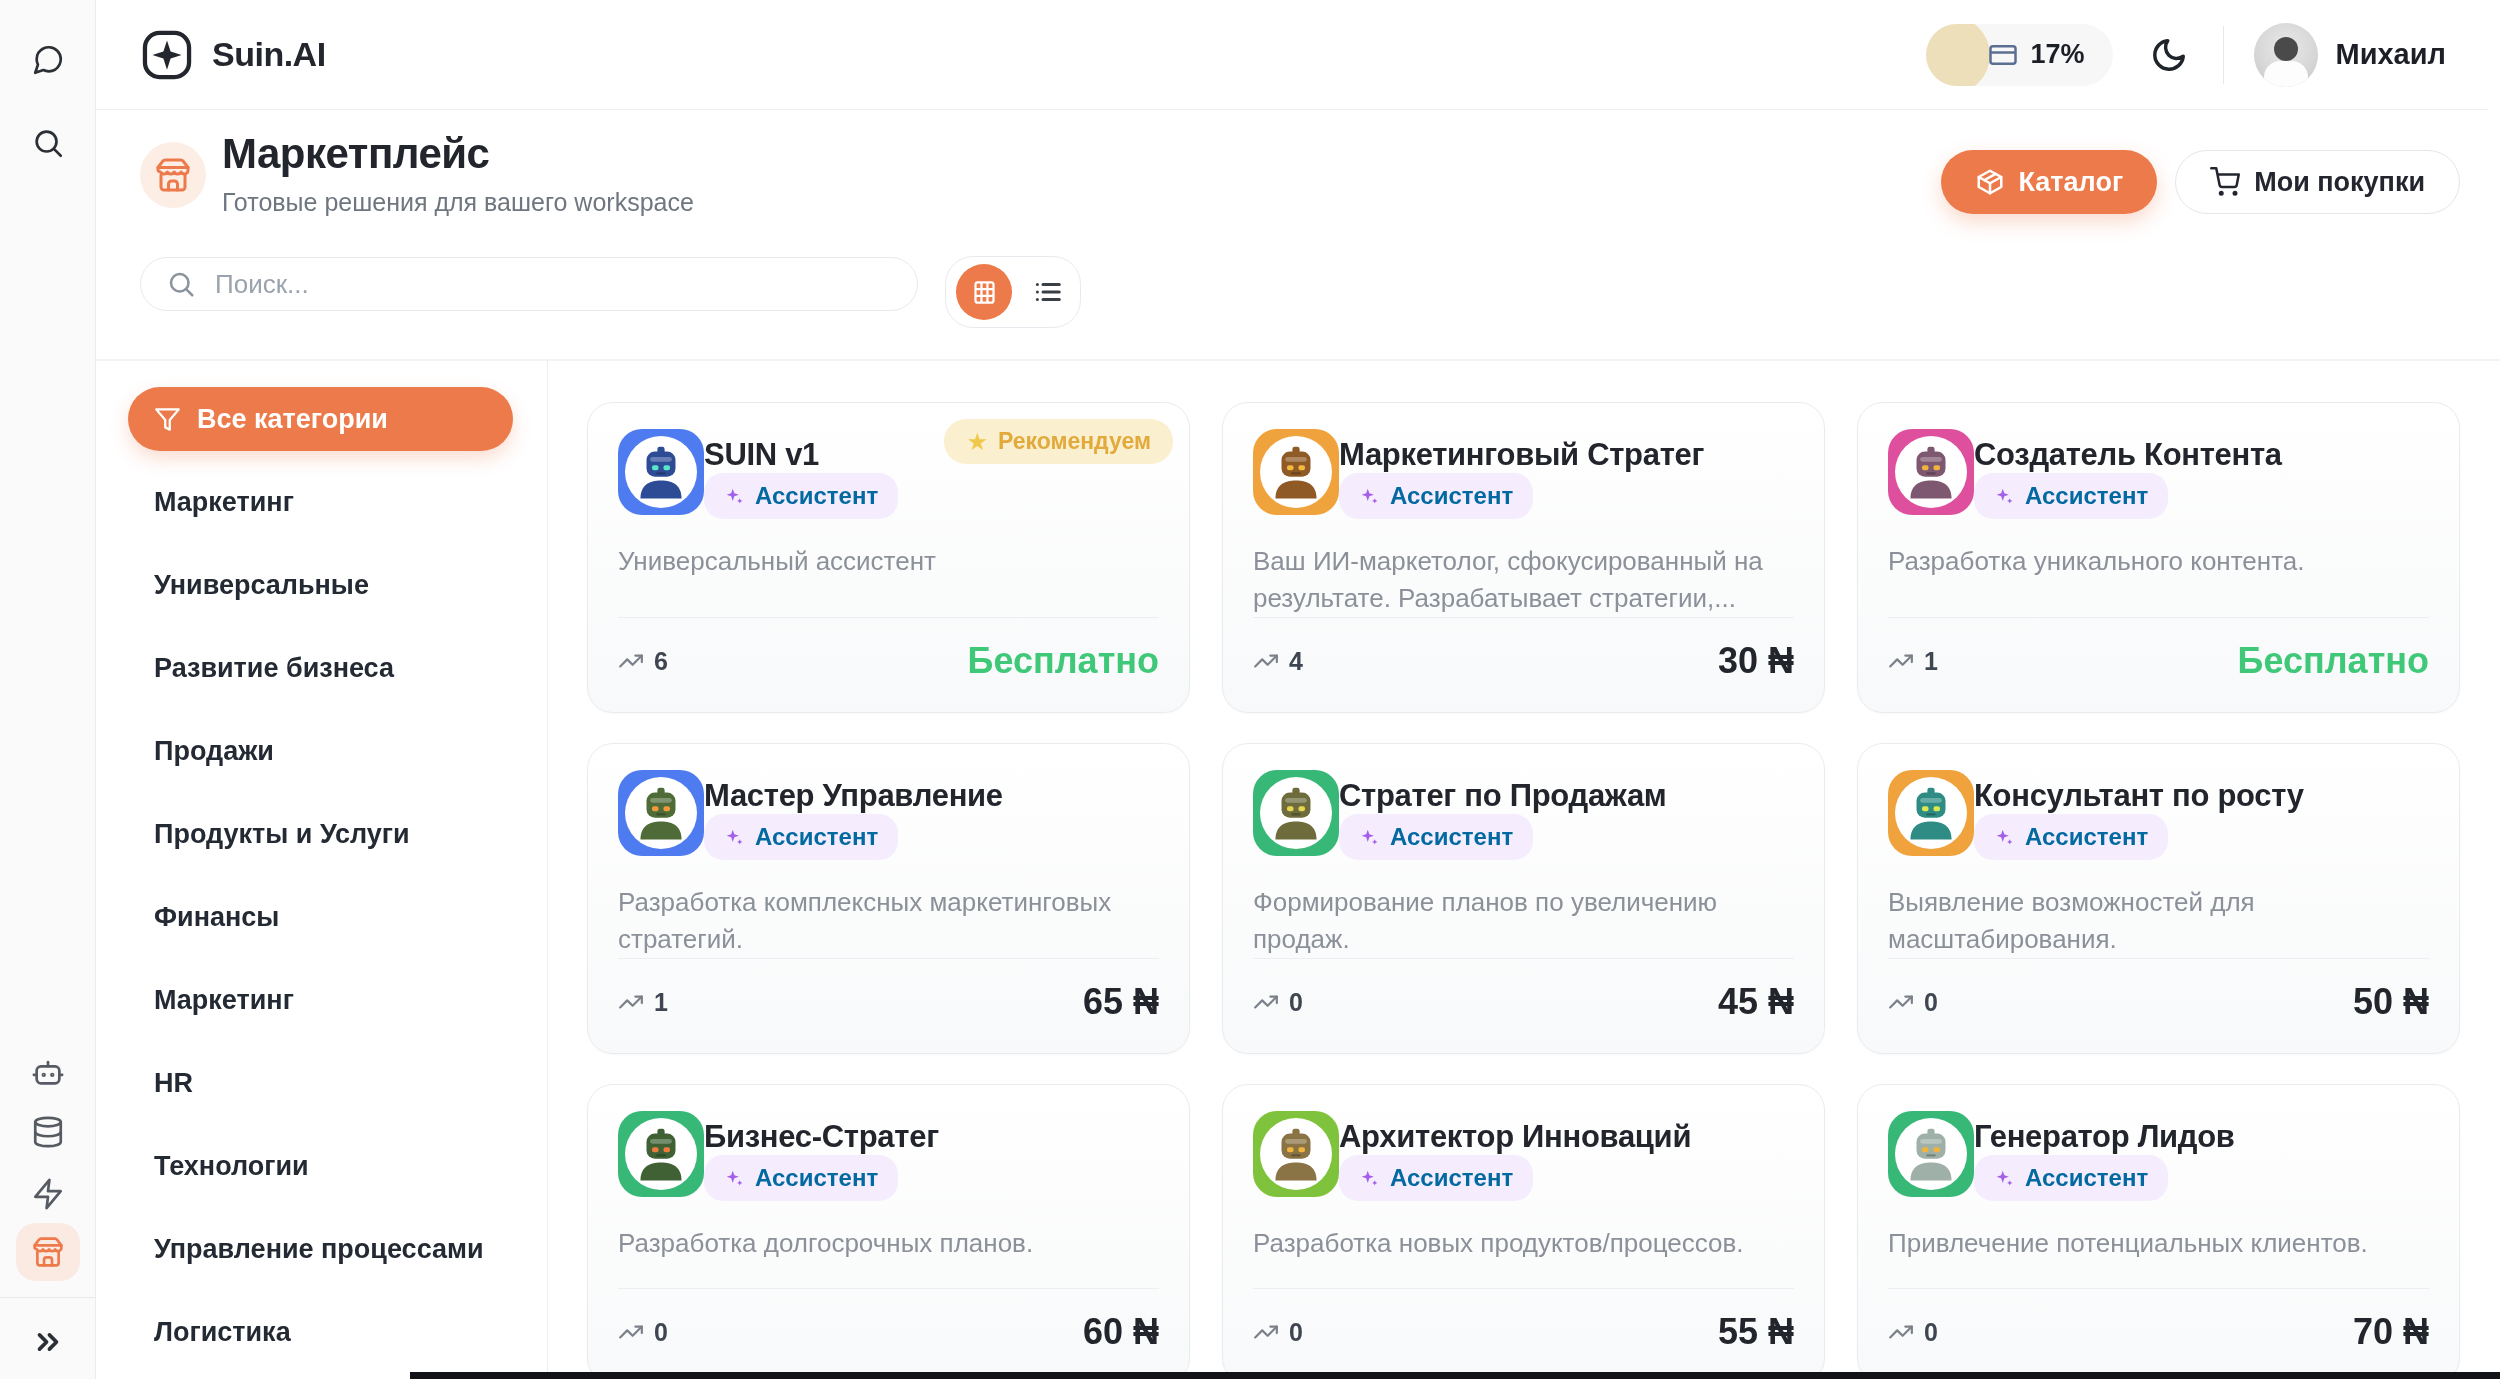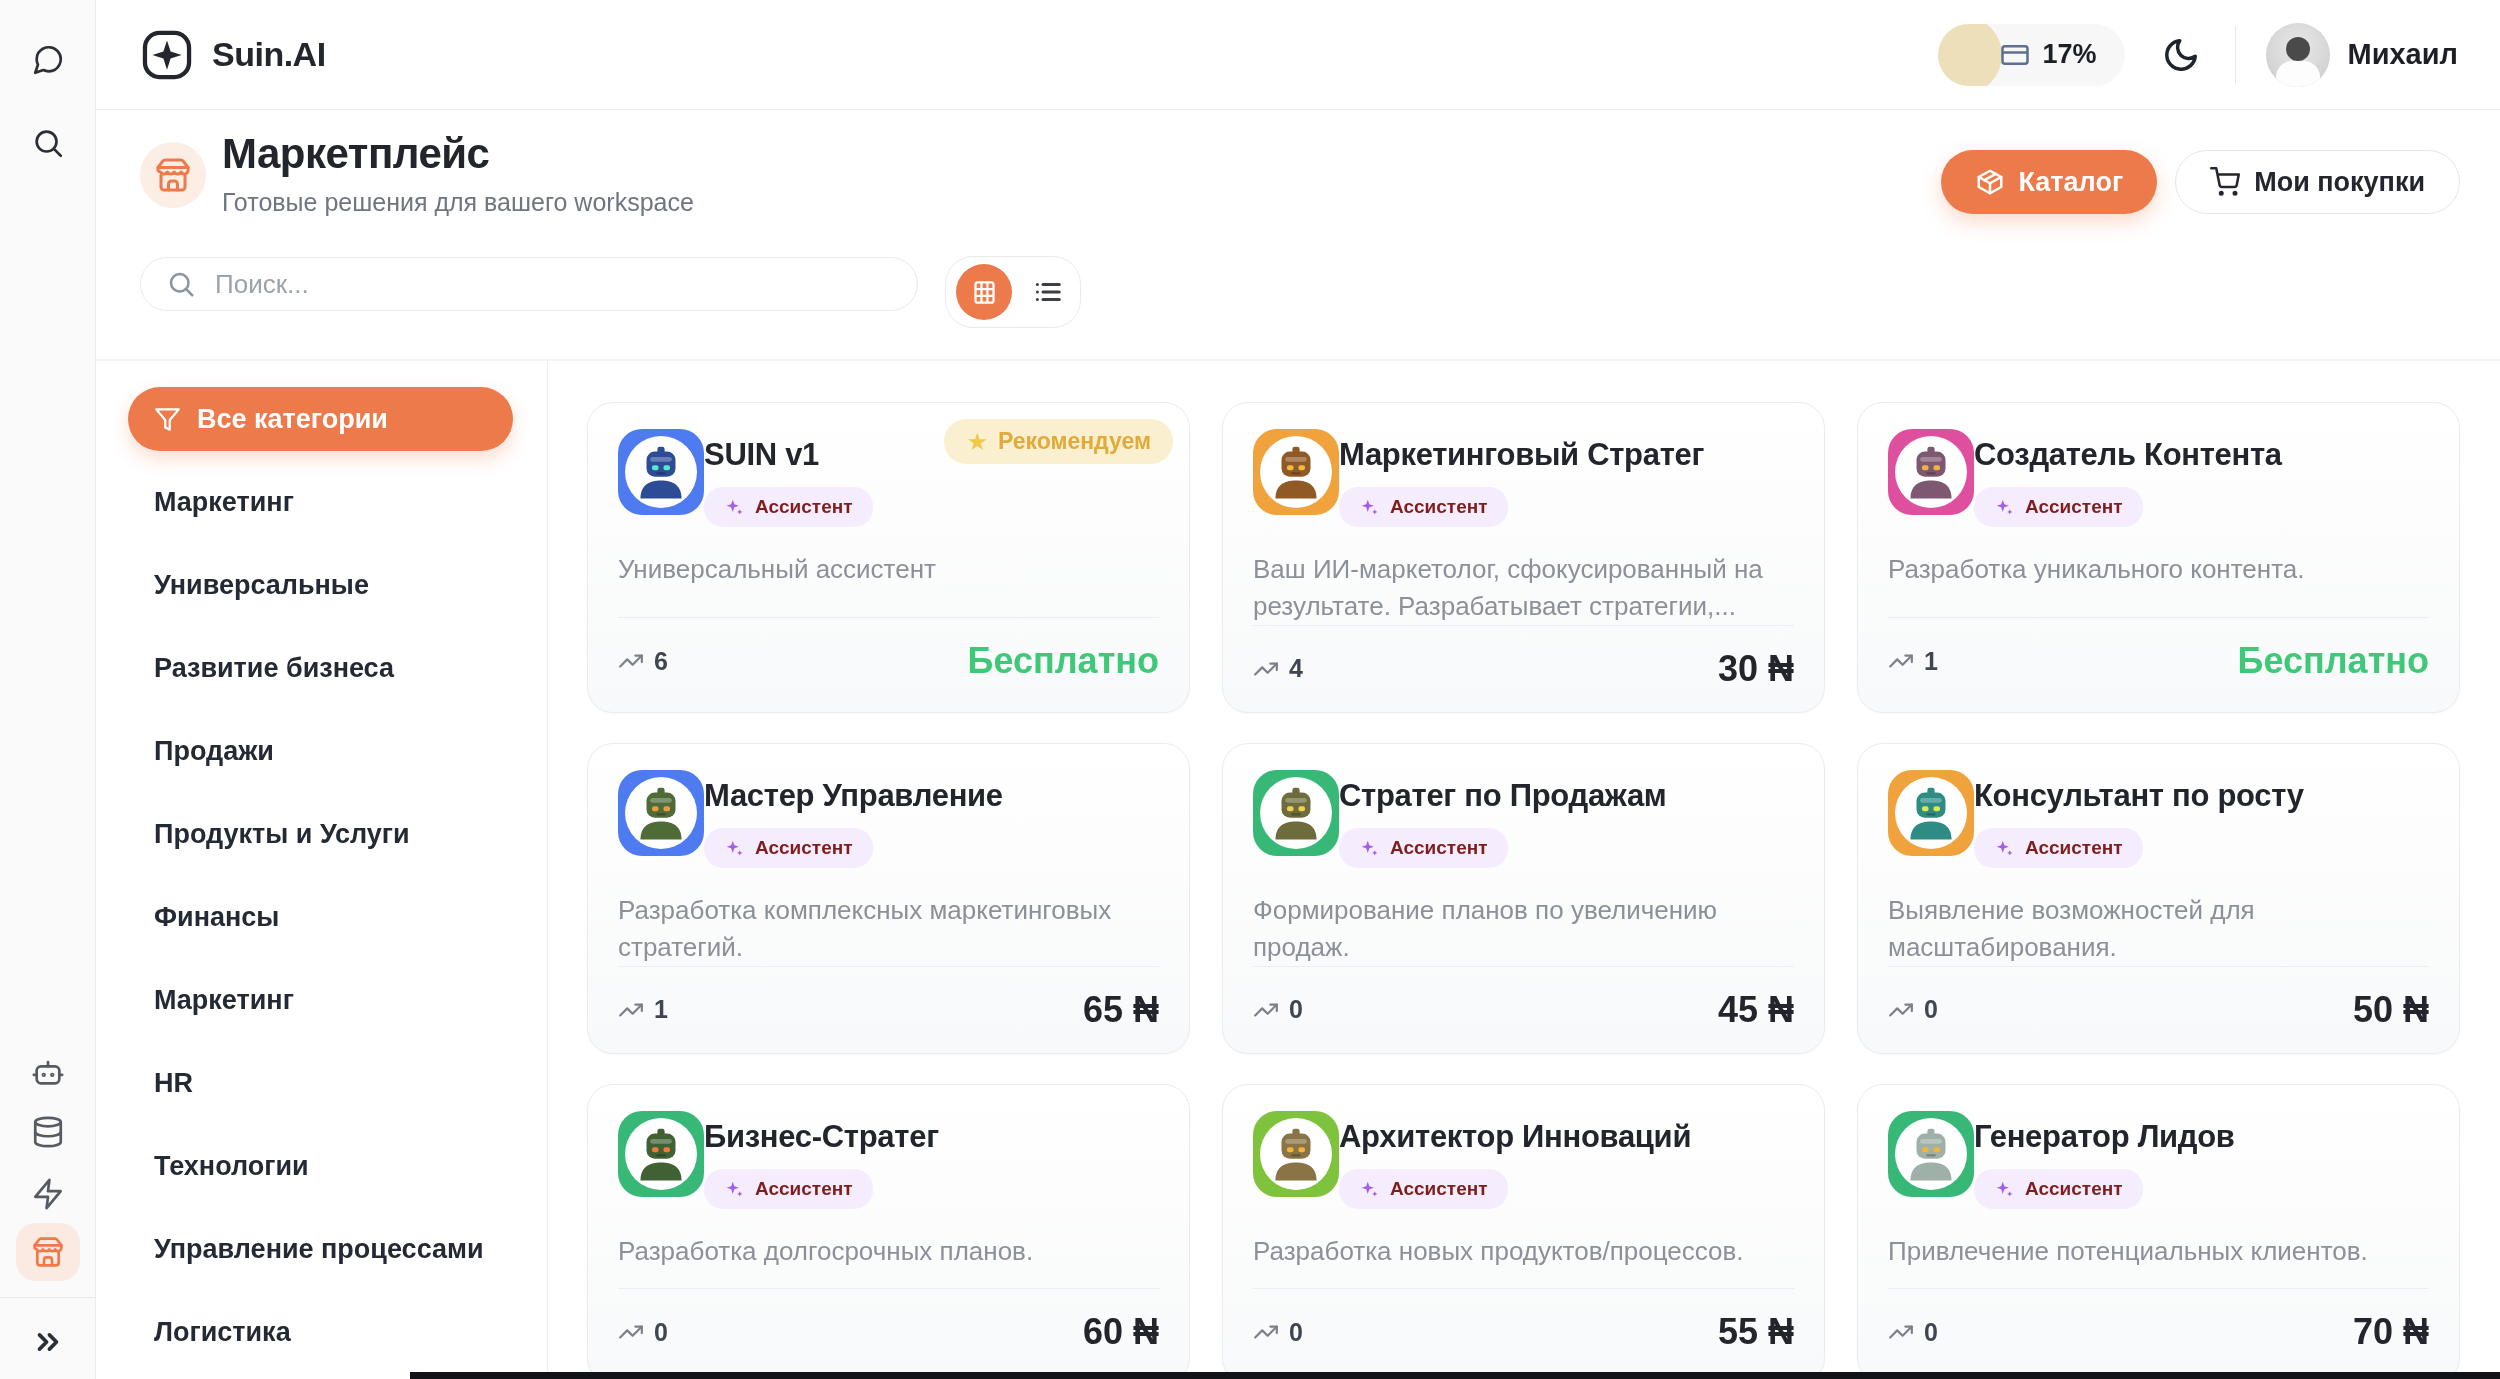--- a/index.html
+++ b/index.html
@@ -10,21 +10,21 @@
   
   .rail { position:absolute; left:0; top:0; width:96px; height:1379px; background:#fafafa; border-right:1px solid #ececec; z-index:5; }
   .rail-btn { position:absolute; left:50%; transform:translateX(-50%); width:56px; height:48px; display:flex; align-items:center; justify-content:center; color:#2b2f36; cursor:pointer; }
   .rail-btn svg { width:34px; height:34px; stroke:#2b2f36; fill:none; stroke-width:1.9; stroke-linecap:round; stroke-linejoin:round; }
   .rail-btn.muted svg { stroke:#565b63; }
   .rail-store { position:absolute; left:50%; transform:translateX(-50%); top:1223px; width:64px; height:58px; border-radius:20px; background:#faeae2; display:flex; align-items:center; justify-content:center; }
   .rail-store svg { width:32px; height:32px; stroke:#ED7A4A; fill:none; stroke-width:2; stroke-linecap:round; stroke-linejoin:round; }
   .rail-divider { position:absolute; left:0; right:0; top:1297px; height:1px; background:#e9e9e9; }
 
   
-  .topbar { position:absolute; left:96px; right:0; top:0; height:110px; background:#fff; border-bottom:1px solid #efefef; display:flex; align-items:center; z-index:4; }
+  .topbar { position:absolute; left:96px; right:12px; top:0; height:110px; background:#fff; border-bottom:1px solid #efefef; display:flex; align-items:center; z-index:4; }
   .brand { display:flex; align-items:center; gap:18px; margin-left:44px; cursor:pointer; }
   .brand svg { width:54px; height:54px; }
   .brand-label { font-size:34px; font-weight:700; letter-spacing:-0.5px; color:#23262d; }
   .topbar-right { margin-left:auto; margin-right:42px; display:flex; align-items:center; }
   .credits-pill { position:relative; height:62px; border-radius:31px; background:#f7f7f8; display:flex; align-items:center; padding:0 28px 0 62px; overflow:hidden; cursor:pointer; }
   .credits-blob { position:absolute; left:-14px; top:-8px; width:78px; height:78px; border-radius:50%; background:#ecdfba; }
   .credits-pill svg { position:relative; width:30px; height:30px; stroke:#5c6e91; fill:none; stroke-width:2; margin-right:12px; }
   .credits-value { position:relative; font-size:27px; font-weight:700; color:#1c1f26; }
   .moon-btn { width:60px; height:60px; display:flex; align-items:center; justify-content:center; margin-left:26px; cursor:pointer; }
   .moon-btn svg { width:38px; height:38px; stroke:#1f242b; fill:none; stroke-width:2.2; stroke-linecap:round; stroke-linejoin:round; }
@@ -71,21 +71,21 @@
   .cat-item { height:64px; margin-bottom:19px; display:flex; align-items:center; padding:0 26px; font-size:27px; font-weight:600; color:#242a33; border-radius:32px; cursor:pointer; }
 
   
   .cards-grid { position:absolute; left:587px; top:402px; width:1873px; height:977px; display:grid; grid-template-columns:repeat(3,603px); grid-template-rows:311px 311px 300px; column-gap:32px; row-gap:30px; }
   .card { position:relative; border:1.5px solid #e9ecef; border-radius:26px; background:linear-gradient(180deg,#ffffff 0%,#f8f9fa 100%); padding:26px 30px 30px 30px; display:flex; flex-direction:column; cursor:pointer; box-shadow:0 1px 2px rgba(20,24,31,.03); }
   .card-head { display:flex; align-items:flex-start; }
   .avatar-sq { width:86px; height:86px; border-radius:24px; display:flex; align-items:center; justify-content:center; flex:none; }
   .avatar-circle { width:72px; height:72px; border-radius:50%; background:#fff; display:flex; align-items:center; justify-content:center; overflow:hidden; }
   .avatar-circle svg { width:58px; height:58px; }
   .card-title { font-size:31px; font-weight:700; color:#22252c; margin-top:8px; letter-spacing:-0.3px; }
-  .assistant-badge { display:inline-flex; align-items:center; gap:10px; margin-top:14px; background:#f5edfd; color:#7f1d1d; border-radius:19px; padding:9px 20px; font-size:19px; font-weight:600; }
+  .assistant-badge { display:inline-flex; align-items:center; gap:10px; background:#f5edfd; color:#0369a1; border-radius:19px; padding:9px 20px; font-size:24px; font-weight:600; }
   .assistant-badge svg { width:21px; height:21px; fill:#A35FE8; }
   .rec-badge { position:absolute; top:16px; right:16px; display:inline-flex; align-items:center; gap:10px; background:#faf0d0; border-radius:22px; padding:9px 22px; font-size:23px; font-weight:700; color:#E2A93B; }
   .rec-star { color:#EFC94C; font-size:24px; line-height:1; }
   .card-desc { margin-top:24px; font-size:26px; line-height:1.42; color:#8b9099; padding-right:10px; }
   .card-footer { margin-top:auto; border-top:1.5px solid #eceff2; padding-top:22px; display:flex; align-items:center; justify-content:space-between; }
   .stat { display:flex; align-items:center; gap:10px; font-size:25px; font-weight:600; color:#3f4652; }
   .stat svg { width:26px; height:26px; stroke:#7b8089; fill:none; stroke-width:2; stroke-linecap:round; stroke-linejoin:round; }
   .price { font-size:36px; font-weight:800; color:#22252c; }
   .price.free { color:#3FC878; font-weight:700; }
 

